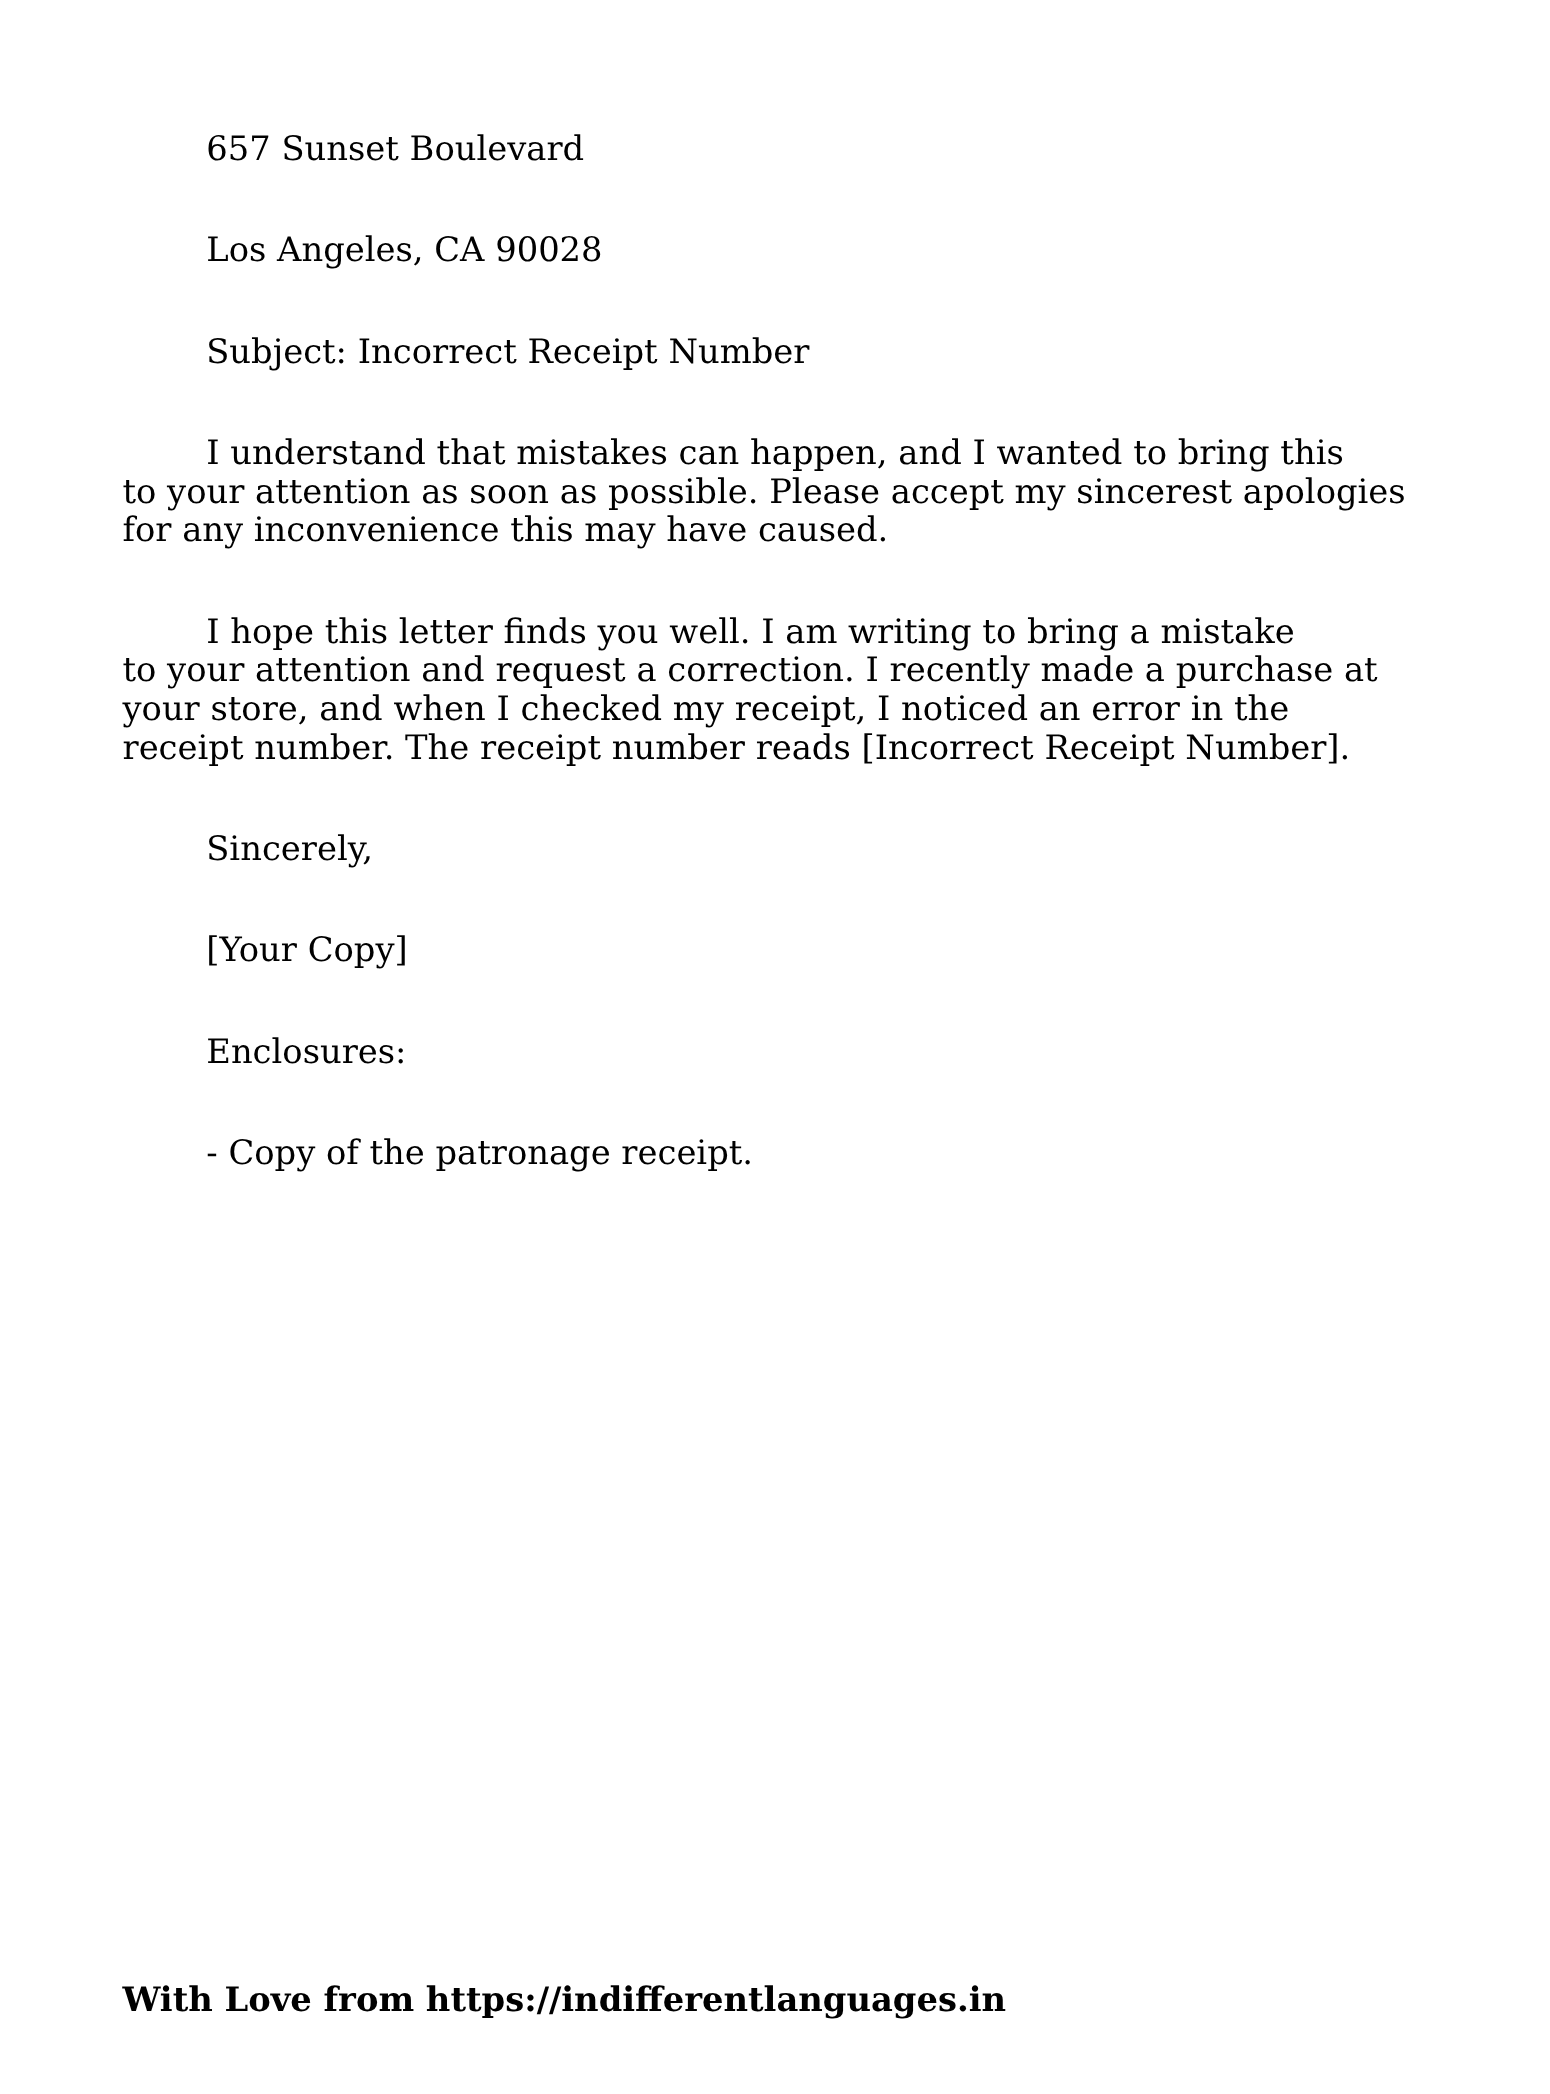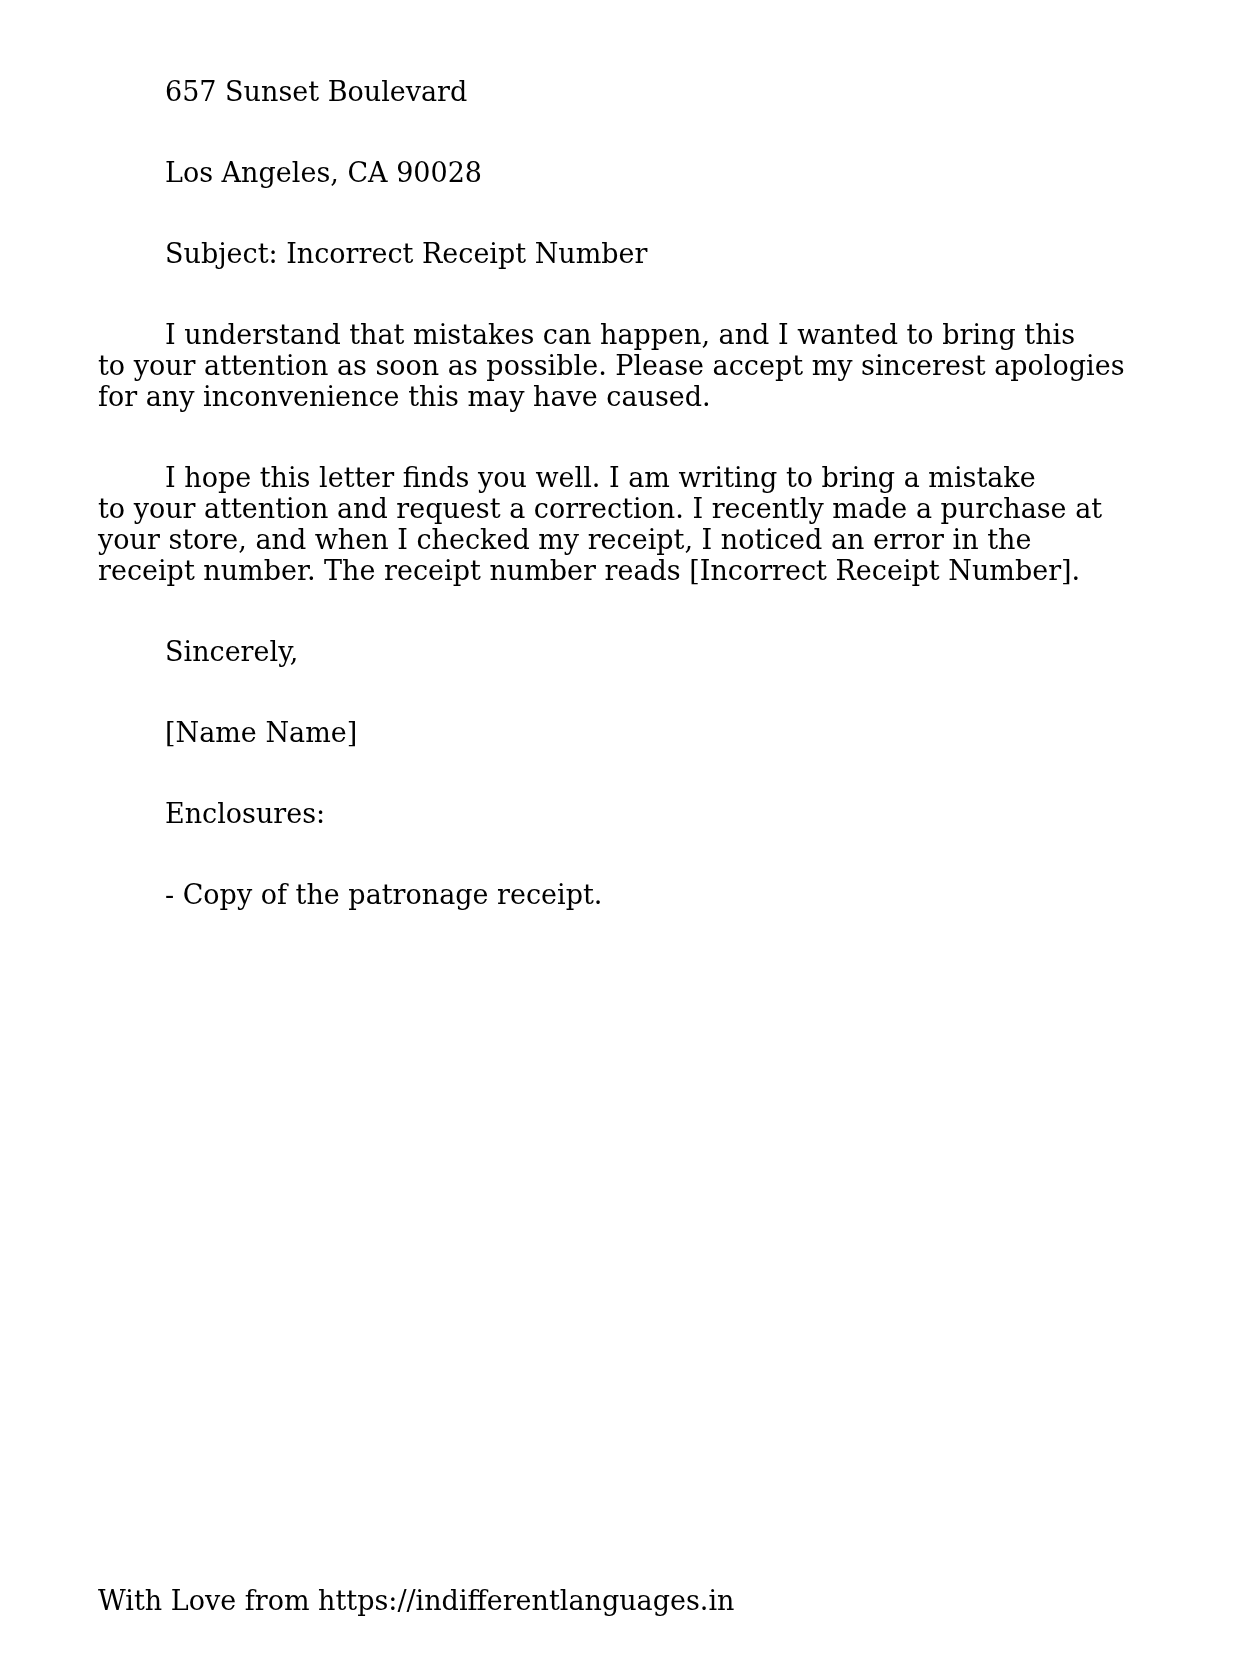--- a/index.html
+++ b/index.html
@@ -10,34 +10,35 @@
   body {
     width: 1240px;
     height: 1675px;
     position: relative;
     color: #000000;
     font-family: "DejaVu Serif", "Liberation Serif", serif;
     font-size: 27px;
     overflow: hidden;
   }
   main.letter {
-    padding: 76px 88px 0 98px;
+    padding: 104px 88px 0 98px;
   }
   p.para {
     margin: 0 0 50px 0;
     line-height: 31px;
     text-indent: 67px;
     white-space: pre-line; 
   }
   .footer-credit {
     position: absolute;
     left: 98px;
     top: 1585px;
     line-height: 31px;
     white-space: nowrap;
+    font-weight: bold;
   }
 </style>
 </head>
 <body>
 
 <main class="letter">
   <p class="para">657 Sunset Boulevard</p>
   <p class="para">Los Angeles, CA 90028</p>
 
 
@@ -47,20 +48,20 @@
   <p class="para">I understand that mistakes can happen, and I wanted to bring this
 to your attention as soon as possible. Please accept my sincerest apologies
 for any inconvenience this may have caused.</p>
   <p class="para">I hope this letter finds you well. I am writing to bring a mistake
 to your attention and request a correction. I recently made a purchase at
 your store, and when I checked my receipt, I noticed an error in the
 receipt number. The receipt number reads [Incorrect Receipt Number].</p>
 
   <p class="para">Sincerely,</p>
 
-  <p class="para">[Name Name]</p>
+  <p class="para">[Your Copy]</p>
 
   <p class="para">Enclosures:</p>
 
   <p class="para">- Copy of the patronage receipt.</p>
 </main>
 
 <div class="footer-credit">With Love from https://indifferentlanguages.in</div>
 
 </body></html>

